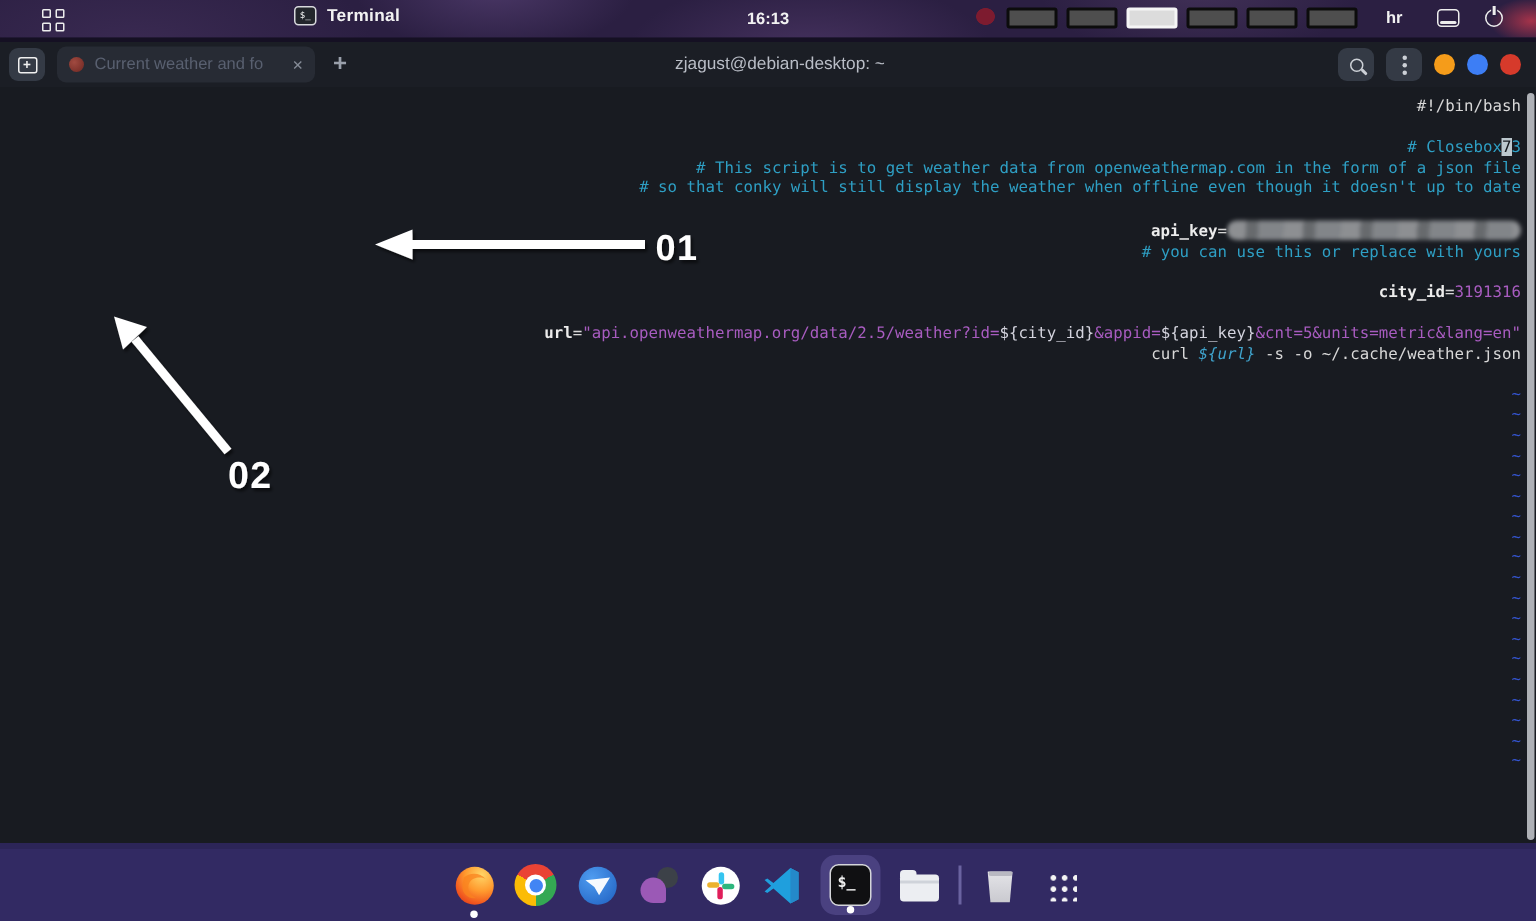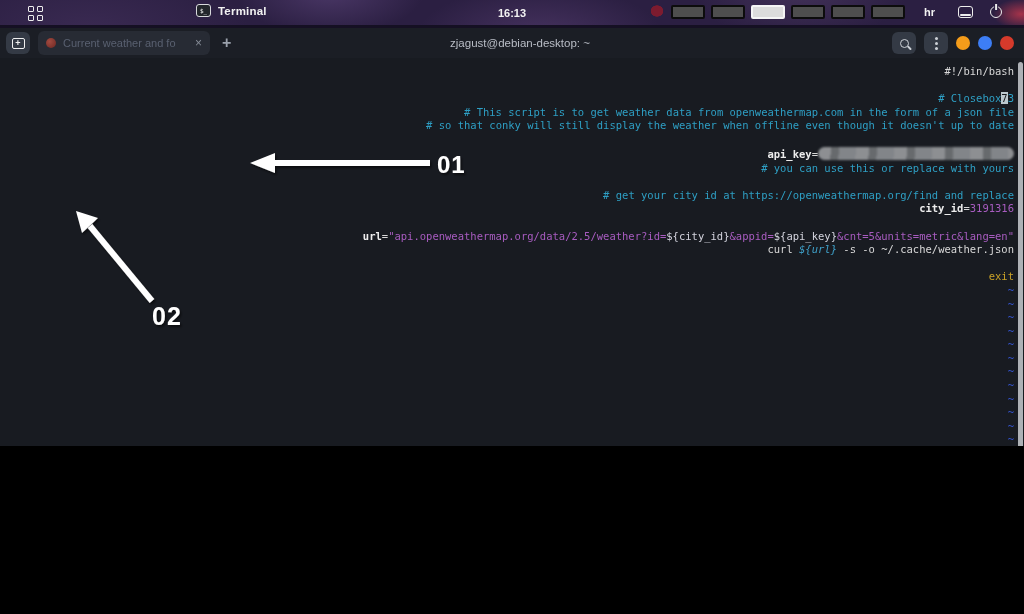--- a/index.html
+++ b/index.html
@@ -1,17 +1,17 @@
 <!DOCTYPE html>
 <html><head>
 <meta charset="utf-8">
 <style>
   * { margin:0; padding:0; box-sizing:border-box; }
   body { background:#000; font-family:"Liberation Sans", sans-serif; }
-  .screen { position:relative; width:1024px; height:446px; overflow:hidden; background:#16181d; }
+  .screen { position:relative; width:1024px; height:614px; overflow:hidden; background:#16181d; }
 
   
   .topbar {
     position:relative; height:28px;
     background:
       radial-gradient(10px 9px at 657px 11px, #7d1b2f 0 60%, transparent 65%),
       radial-gradient(40px 22px at 1021px 14px, #a5334a 0, transparent 70%),
       radial-gradient(130px 60px at 330px -8px, #4a3766 0, transparent 72%),
       radial-gradient(170px 70px at 540px 36px, #46325f 0, transparent 72%),
       radial-gradient(220px 90px at 90px 30px, #3a2a52 0, transparent 72%),
@@ -169,27 +169,25 @@
     <div class="buffer">
         <div class="tline"><span class="seg-fg">#!/bin/bash</span></div>
         <div class="tline">&nbsp;</div>
         <div class="tline"><span class="seg-comment"># Closebox</span><span class="seg-cursor">7</span><span class="seg-comment">3</span></div>
         <div class="tline"><span class="seg-comment"># This script is to get weather data from openweathermap.com in the form of a json file</span></div>
         <div class="tline"><span class="seg-comment"># so that conky will still display the weather when offline even though it doesn't up to date</span></div>
         <div class="tline">&nbsp;</div>
         <div class="tline"><span class="seg-ident">api_key</span><span class="seg-fg">=</span><span class="seg-redacted"></span></div>
         <div class="tline"><span class="seg-comment"># you can use this or replace with yours</span></div>
         <div class="tline">&nbsp;</div>
-        <div class="tline"><span class="seg-comment"># get your city id at https://openweathermap.org/find and replace</span></div>
         <div class="tline"><span class="seg-ident">city_id</span><span class="seg-fg">=</span><span class="seg-string">3191316</span></div>
         <div class="tline">&nbsp;</div>
         <div class="tline"><span class="seg-ident">url</span><span class="seg-fg">=</span><span class="seg-string">"api.openweathermap.org/data/2.5/weather?id=</span><span class="seg-expand">${city_id}</span><span class="seg-string">&amp;appid=</span><span class="seg-expand">${api_key}</span><span class="seg-string">&amp;cnt=5&amp;units=metric&amp;lang=en"</span></div>
         <div class="tline"><span class="seg-fg">curl </span><span class="seg-deref">${url}</span><span class="seg-fg"> -s -o ~/.cache/weather.json</span></div>
         <div class="tline">&nbsp;</div>
-        <div class="tline"><span class="seg-keyword">exit</span></div>
         <div class="tline tilde">~</div>
         <div class="tline tilde">~</div>
         <div class="tline tilde">~</div>
         <div class="tline tilde">~</div>
         <div class="tline tilde">~</div>
         <div class="tline tilde">~</div>
         <div class="tline tilde">~</div>
         <div class="tline tilde">~</div>
         <div class="tline tilde">~</div>
         <div class="tline tilde">~</div>

